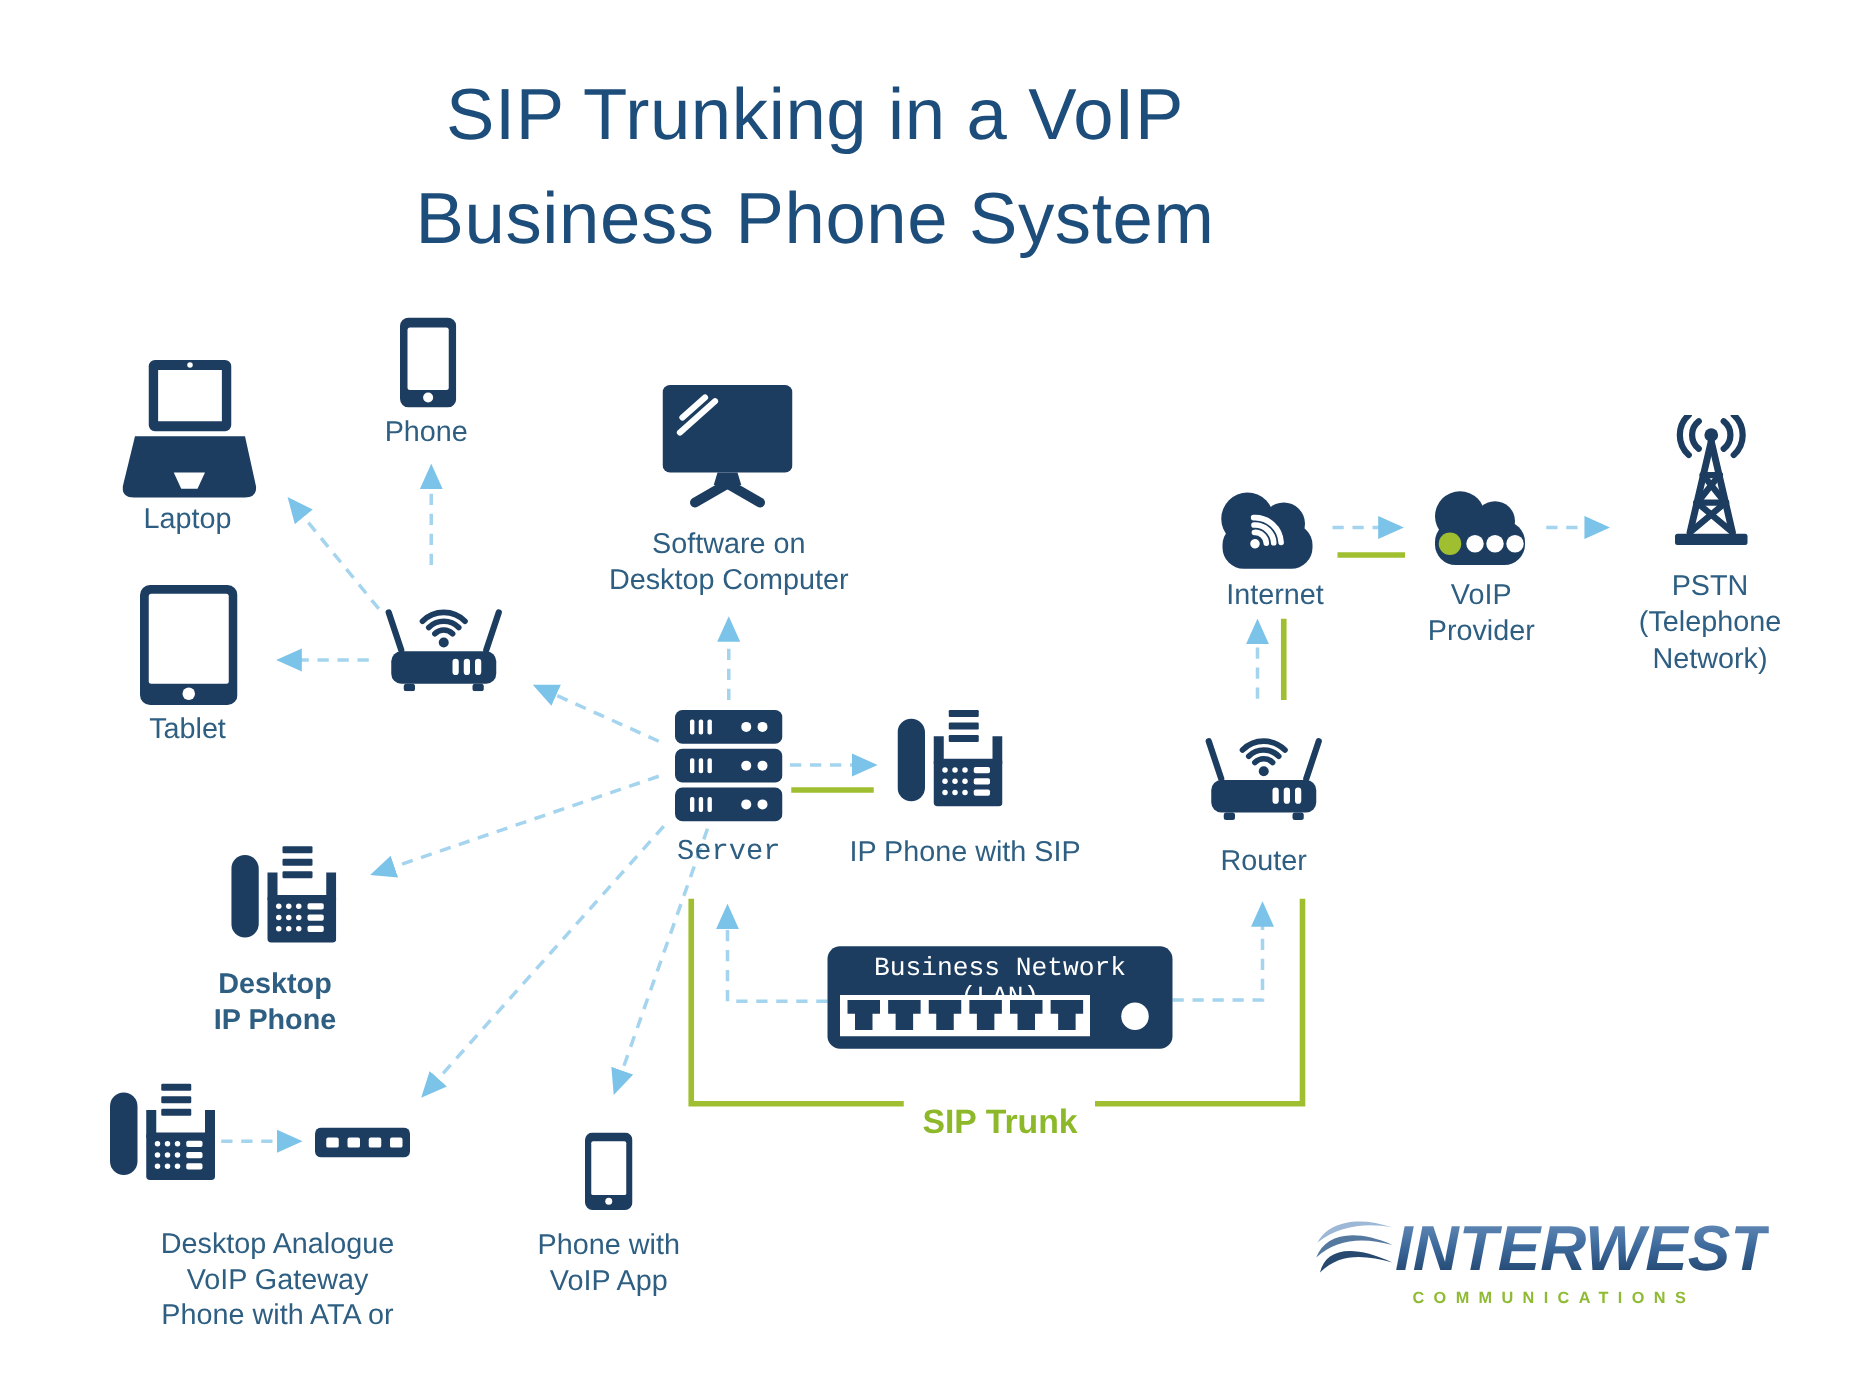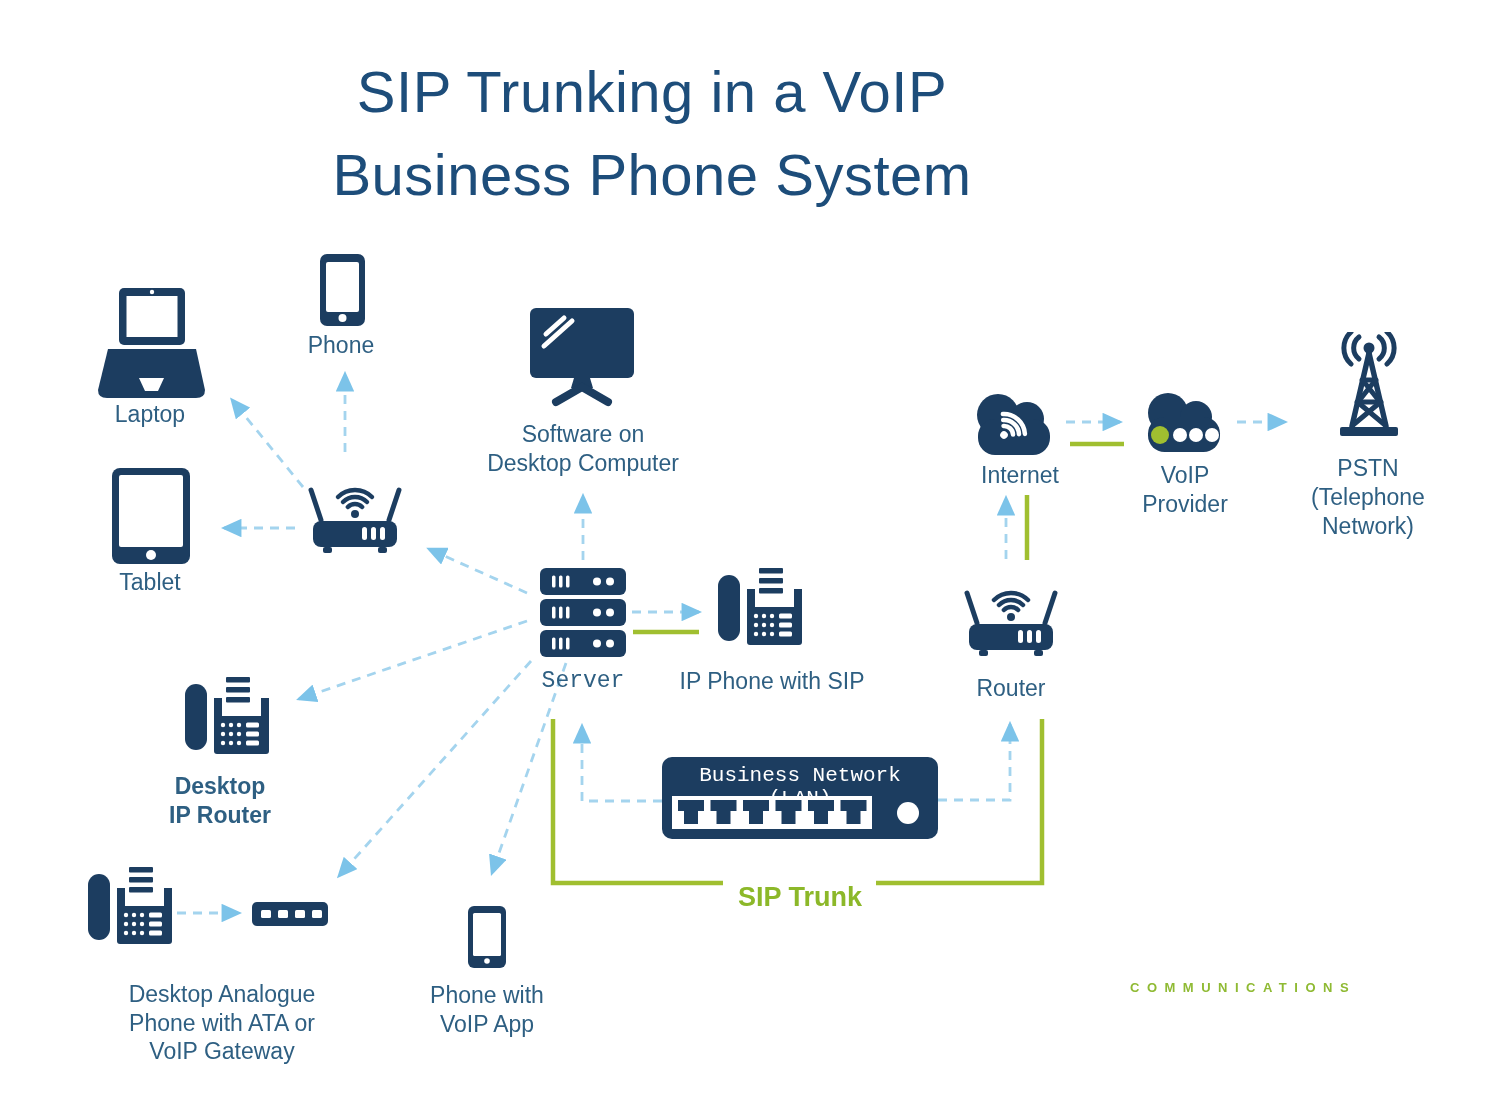--- a/index.html
+++ b/index.html
@@ -247,21 +247,21 @@
           <circle cx="46" cy="71" r="2.2"></circle>
           <circle cx="54" cy="71" r="2.2"></circle>
         <rect x="61" y="50.5" width="13" height="5" rx="1.5"></rect>
         <rect x="61" y="59.5" width="13" height="5" rx="1.5"></rect>
         <rect x="61" y="68.5" width="13" height="5" rx="1.5"></rect>
       </g>
     </svg>
   </div>
   <div class="lbl" style="left:140px;top:772px;width:160px;line-height:28.5px;font-weight:bold;">
     <div>Desktop</div>
-    <div>IP Router</div>
+    <div>IP Phone</div>
   </div>
 
   <div class="icon" style="left:88px;top:862px;width:84px;height:84px;">
     <svg viewBox="0 0 84 84">
       <rect x="0" y="12" width="22" height="66" rx="11" fill="#1c3d60"></rect>
       <rect x="29" y="26" width="8" height="22" fill="#1c3d60"></rect>
       <rect x="76" y="26" width="8" height="22" fill="#1c3d60"></rect>
       <rect x="29" y="44" width="55" height="38" rx="3" fill="#1c3d60"></rect>
       <g fill="#1c3d60">
         <rect x="41" y="5" width="24" height="5.5" rx="1"></rect>
@@ -291,22 +291,22 @@
       <g fill="#ffffff">
         <rect x="9" y="8" width="10" height="8" rx="1.5"></rect>
         <rect x="26" y="8" width="10" height="8" rx="1.5"></rect>
         <rect x="43" y="8" width="10" height="8" rx="1.5"></rect>
         <rect x="60" y="8" width="10" height="8" rx="1.5"></rect>
       </g>
     </svg>
   </div>
   <div class="lbl" style="left:97px;top:980px;width:250px;line-height:28.5px;">
     <div>Desktop Analogue</div>
+    <div>VoIP Gateway</div>
     <div>Phone with ATA or</div>
-    <div>VoIP Gateway</div>
   </div>
 
   <div class="icon" style="left:468px;top:906px;width:38px;height:62px;">
     <svg viewBox="0 0 38 62">
       <rect x="0" y="0" width="38" height="62" rx="6" fill="#1c3d60"></rect>
       <rect x="5" y="7" width="28" height="43" rx="1.5" fill="#ffffff"></rect>
       <circle cx="19" cy="55" r="2.8" fill="#ffffff"></circle>
     </svg>
   </div>
   <div class="lbl" style="left:407px;top:981px;width:160px;">
@@ -409,16 +409,24 @@
       <rect x="55" y="63" width="5" height="13" rx="2.5" fill="#ffffff"></rect>
       <rect x="64" y="63" width="5" height="13" rx="2.5" fill="#ffffff"></rect>
       <rect x="73" y="63" width="5" height="13" rx="2.5" fill="#ffffff"></rect>
       <rect x="16" y="83" width="9" height="6" rx="2" fill="#1c3d60"></rect>
       <rect x="71" y="83" width="9" height="6" rx="2" fill="#1c3d60"></rect>
     </svg>
   </div>
   <div class="lbl" style="left:931px;top:674px;width:160px;">Router</div>
 
   <div class="logo">
+    <div class="logo-row">
+      <svg class="logo-swoosh" viewBox="0 0 64 50">
+        <path d="M62,8 C34,-2 10,4 2,20 C20,6 42,4 62,8 Z" fill="#9db7d6"></path>
+        <path d="M62,22 C30,8 8,14 1,32 C18,16 40,16 62,22 Z" fill="#55789f"></path>
+        <path d="M62,36 C28,20 8,26 4,44 C20,28 40,30 62,36 Z" fill="#27486f"></path>
+      </svg>
+      <div class="logo-brand">INTERWEST</div>
+    </div>
     <div class="logo-tagline">COMMUNICATIONS</div>
   </div>
 
 </div>
 
 </body></html>

